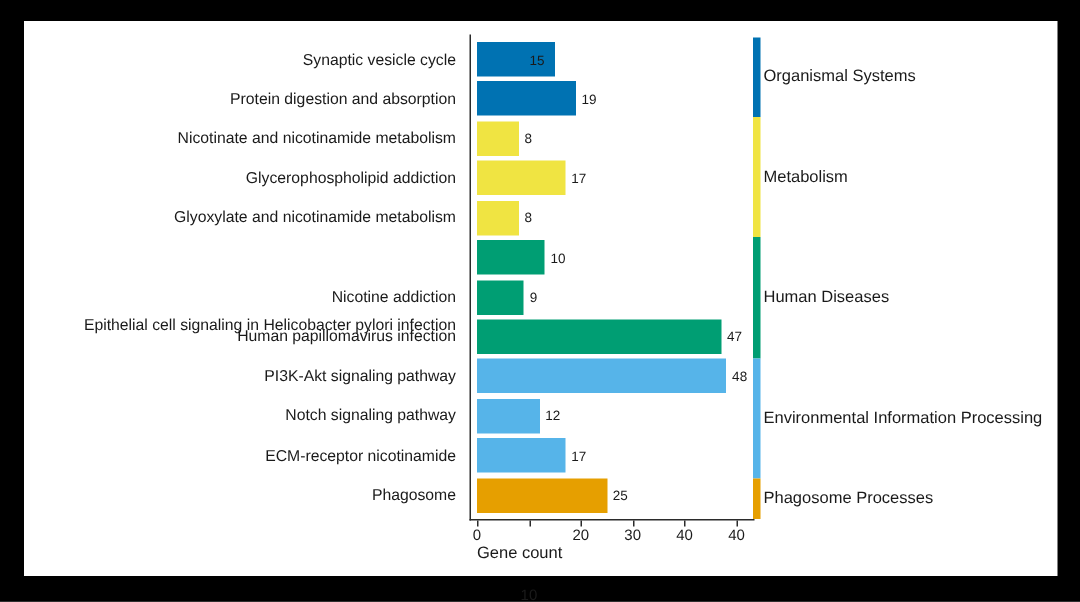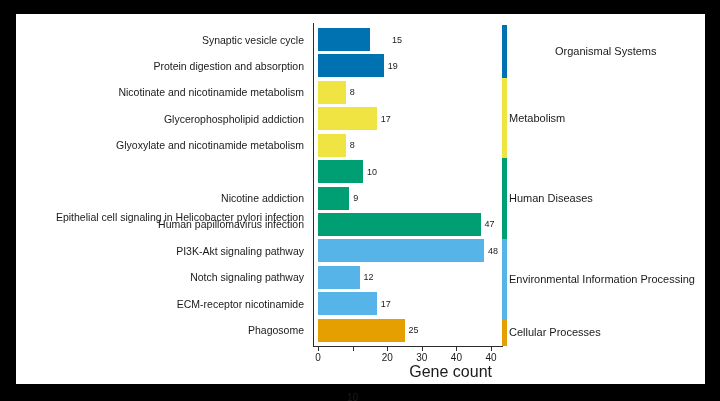--- a/index.html
+++ b/index.html
@@ -51,23 +51,23 @@
   }
   .tick-label {
     position: absolute;
     font-size: 10px;
     color: #1a1a1a;
     transform: translateX(-50%);
     white-space: nowrap;
   }
   .x-title {
     position: absolute;
-    font-size: 16px;
+    font-size: 11px;
     color: #1a1a1a;
-    text-align: right;
+    text-align: left;
     white-space: nowrap;
   }
   .strip-seg {
     position: absolute;
     width: 5px;
   }
   .cat-label {
     position: absolute;
     font-size: 11px;
     color: #1a1a1a;
@@ -80,21 +80,21 @@
 
 <div id="canvas">
   <div id="figure">
 
     <div class="axis-line" style="left:297px; top:9px; width:1px; height:324px;"></div>
 
     <div class="axis-line" style="left:297px; top:332px; width:190px; height:1px;"></div>
 
     <div id="bars-layer">
         <div class="bar" style="left: 302px; top: 14px; width: 51.9px; background: rgb(0, 114, 178);"></div>
-        <div class="bar-value" style="left: 376px; top: 20.5px;">15</div>
+        <div class="bar-value" style="left: 337px; top: 20.5px;">15</div>
         <div class="bar" style="left: 302px; top: 40.42px; width: 65.74px; background: rgb(0, 114, 178);"></div>
         <div class="bar-value" style="left: 371.74px; top: 46.92px;">19</div>
         <div class="bar" style="left: 302px; top: 66.84px; width: 27.68px; background: rgb(240, 228, 66);"></div>
         <div class="bar-value" style="left: 333.68px; top: 73.34px;">8</div>
         <div class="bar" style="left: 302px; top: 93.26px; width: 58.82px; background: rgb(240, 228, 66);"></div>
         <div class="bar-value" style="left: 364.82px; top: 99.76px;">17</div>
         <div class="bar" style="left: 302px; top: 119.68px; width: 27.68px; background: rgb(240, 228, 66);"></div>
         <div class="bar-value" style="left: 333.68px; top: 126.18px;">8</div>
         <div class="bar" style="left: 302px; top: 146.1px; width: 44.98px; background: rgb(0, 158, 115);"></div>
         <div class="bar-value" style="left: 350.98px; top: 152.6px;">10</div>
@@ -134,26 +134,26 @@
         <div class="tick-label" style="left: 371.2px; top: 338px;">20</div>
         <div class="tick-mark" style="left: 405.8px; top: 333px;"></div>
         <div class="tick-label" style="left: 405.8px; top: 338px;">30</div>
         <div class="tick-mark" style="left: 440.4px; top: 333px;"></div>
         <div class="tick-label" style="left: 440.4px; top: 338px;">40</div>
         <div class="tick-mark" style="left: 475px; top: 333px;"></div>
         <div class="tick-label" style="left: 475px; top: 338px;">40</div>
       </div>
     <div id="strip-layer">
         <div class="strip-seg" style="left: 486px; top: 10.5px; height: 53.5px; background: rgb(0, 114, 178);"></div>
-        <div class="cat-label" style="left: 493px; top: 31.25px; margin-left: 46px;">Organismal Systems</div>
+        <div class="cat-label" style="left: 493px; top: 31.25px;">Organismal Systems</div>
         <div class="strip-seg" style="left: 486px; top: 64px; height: 80.25px; background: rgb(240, 228, 66);"></div>
         <div class="cat-label" style="left: 493px; top: 98.125px;">Metabolism</div>
         <div class="strip-seg" style="left: 486px; top: 144.25px; height: 80.25px; background: rgb(0, 158, 115);"></div>
         <div class="cat-label" style="left: 493px; top: 178.375px;">Human Diseases</div>
         <div class="strip-seg" style="left: 486px; top: 224.5px; height: 80.25px; background: rgb(86, 180, 233);"></div>
         <div class="cat-label" style="left: 493px; top: 258.625px;">Environmental Information Processing</div>
         <div class="strip-seg" style="left: 486px; top: 304.75px; height: 26.75px; background: rgb(230, 159, 0);"></div>
-        <div class="cat-label" style="left: 493px; top: 312.125px;">Cellular Processes</div>
+        <div class="cat-label" style="left: 493px; top: 312.125px;">Phagosome Processes</div>
       </div>
 
     <div class="x-title" style="left:302px; top:349px; width:174px;">Gene count</div>
   </div>
 </div>
 
 </body></html>

